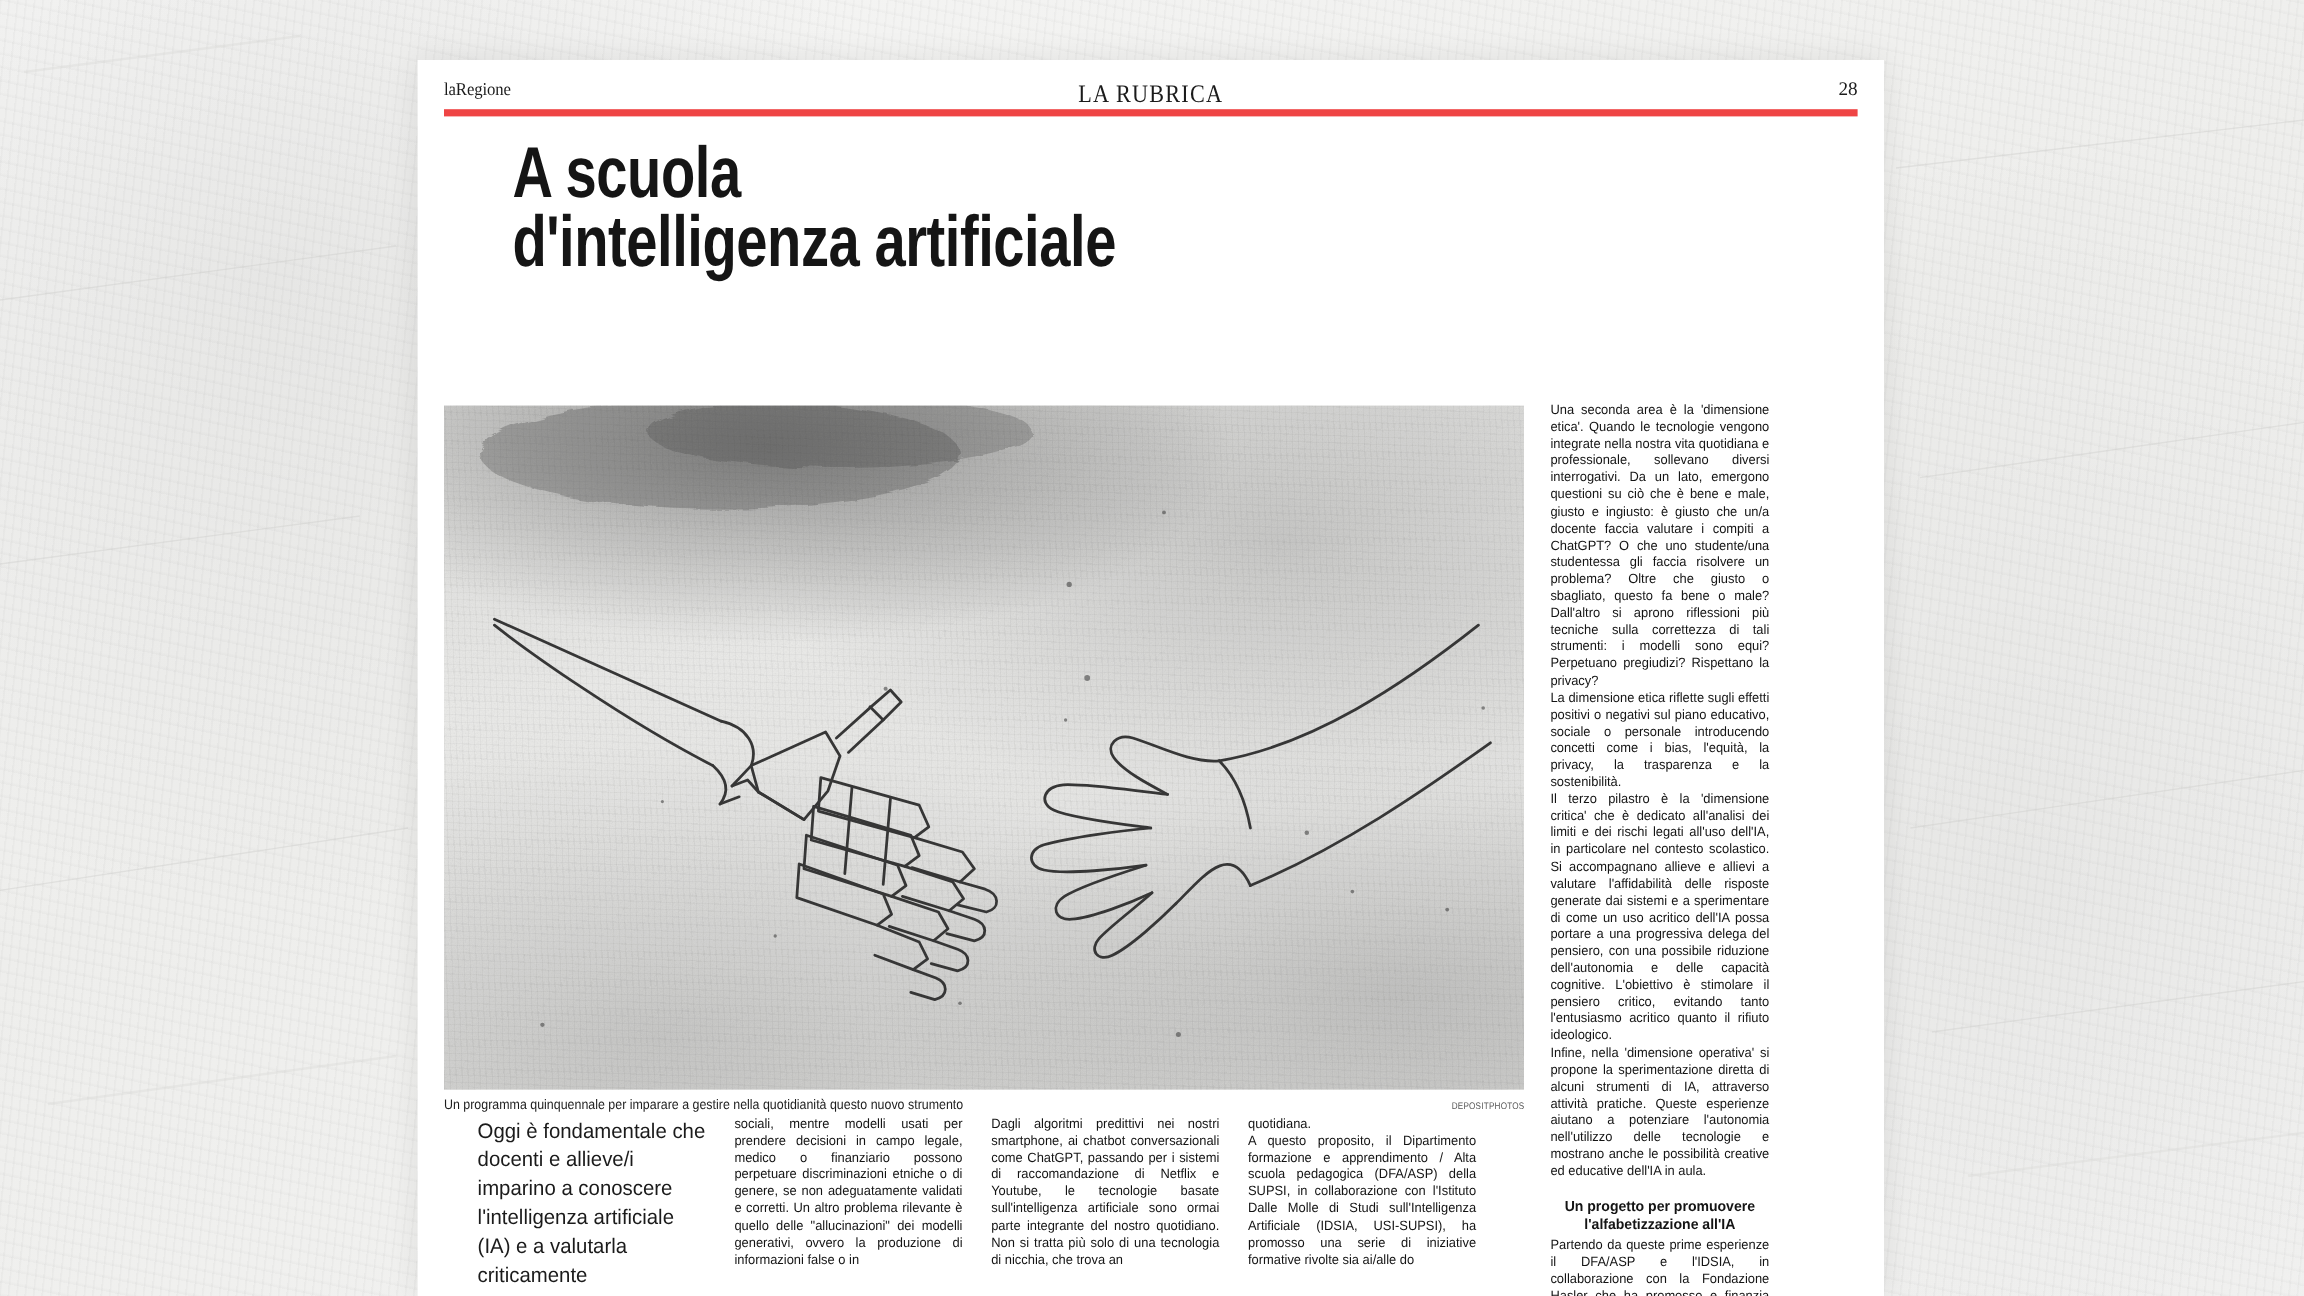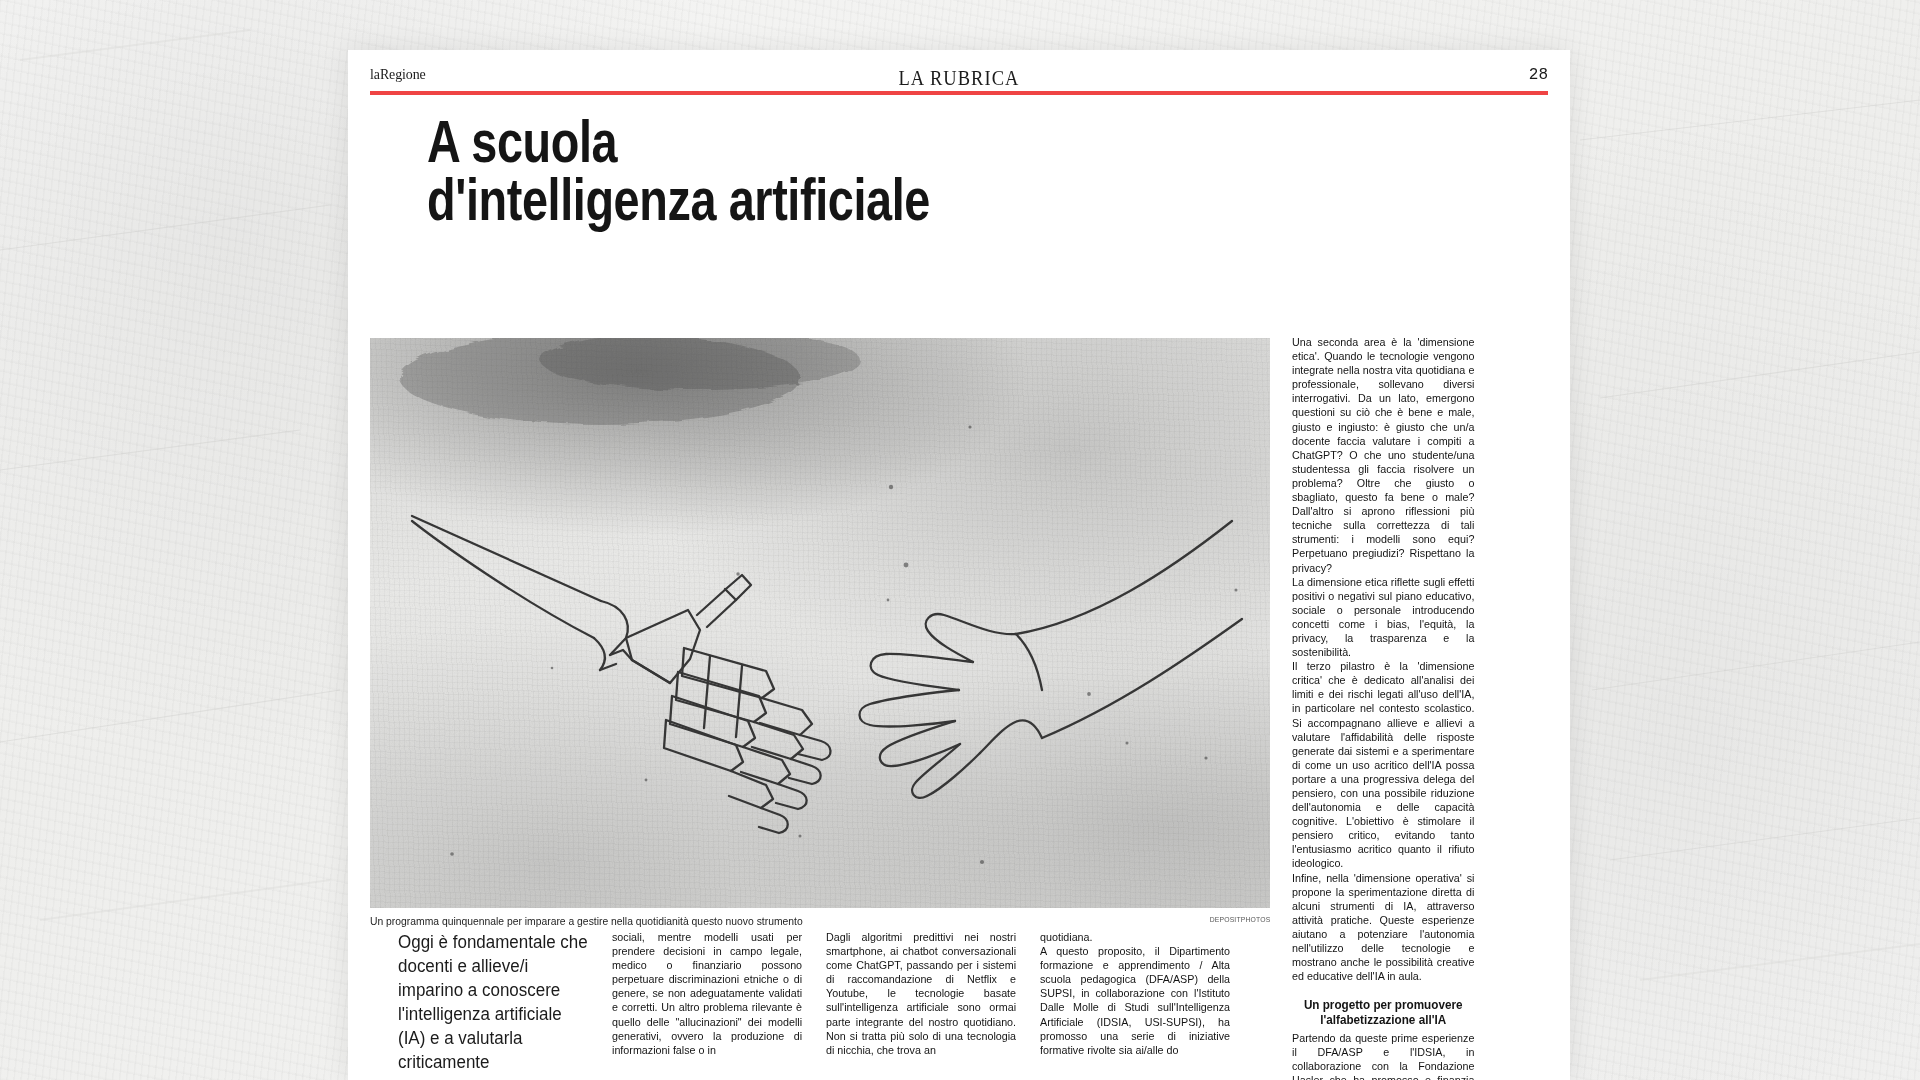--- a/index.html
+++ b/index.html
@@ -33,35 +33,35 @@
     background:#ffffff;
     box-shadow:0 0 26px rgba(0,0,0,0.08);
     overflow:hidden;
   }
   #page-inner { padding:16px 22px 0 22px; height:100%; position:relative; }
 
   
   .masthead {
     display:flex; align-items:baseline; justify-content:space-between;
     padding-bottom:7px;
-    border-bottom:4px solid #ef4444;
+    border-bottom:6px solid #ef4444;
   }
   .masthead-left {
     font-family:"Liberation Serif", serif;
     font-size:15px; color:#1b1b1b; letter-spacing:-.1px;
     transform:scaleX(.93); transform-origin:left bottom;
   }
   .masthead-center {
     font-family:"Liberation Serif", serif;
     font-size:21px; color:#1b1b1b; letter-spacing:1.2px;
     transform:scaleX(.88);
     position:absolute; left:0; right:0; text-align:center; top:16px;
   }
   .masthead-right {
-    font-family:Liberation Mono, monospace;
+    font-family:Liberation Serif, serif;
     font-size:16px; color:#1b1b1b;
   }
 
   
   .kicker-row { margin-top:12px; }
   .kicker {
     display:inline-block;
     background:#c4643d;
     color:#ffffff;
     font-size:12.5px; font-weight:bold;
@@ -91,21 +91,21 @@
       repeating-linear-gradient(2deg, rgba(0,0,0,0.03) 0 1px, rgba(0,0,0,0) 1px 6px),
       radial-gradient(ellipse 60% 40% at 30% 6%, rgba(20,20,20,0.40) 0%, rgba(20,20,20,0) 72%),
       radial-gradient(ellipse 70% 55% at 78% 20%, rgba(40,40,40,0.20) 0%, rgba(40,40,40,0) 70%),
       radial-gradient(ellipse 80% 60% at 20% 92%, rgba(40,40,40,0.16) 0%, rgba(40,40,40,0) 70%),
       radial-gradient(ellipse 70% 50% at 88% 86%, rgba(40,40,40,0.18) 0%, rgba(40,40,40,0) 70%),
       linear-gradient(170deg,#d8d8d6 0%, #e9e9e7 35%, #e3e3e1 65%, #d5d5d3 100%);
   }
   #photo svg { position:absolute; inset:0; width:100%; height:100%; }
 
   .caption-row {
-    display:flex; justify-content:space-between; align-items:flex-start;
+    display:flex; justify-content:space-between; align-items:center;
     margin-top:7px; width:900px;
   }
   .caption-text {
     font-size:11.5px; color:#1d1d1d;
     transform:scaleX(.9); transform-origin:left center;
     white-space:nowrap;
   }
   .caption-credit {
     font-size:8px; color:#555; letter-spacing:.2px;
     transform:scaleX(.85); transform-origin:right center;

